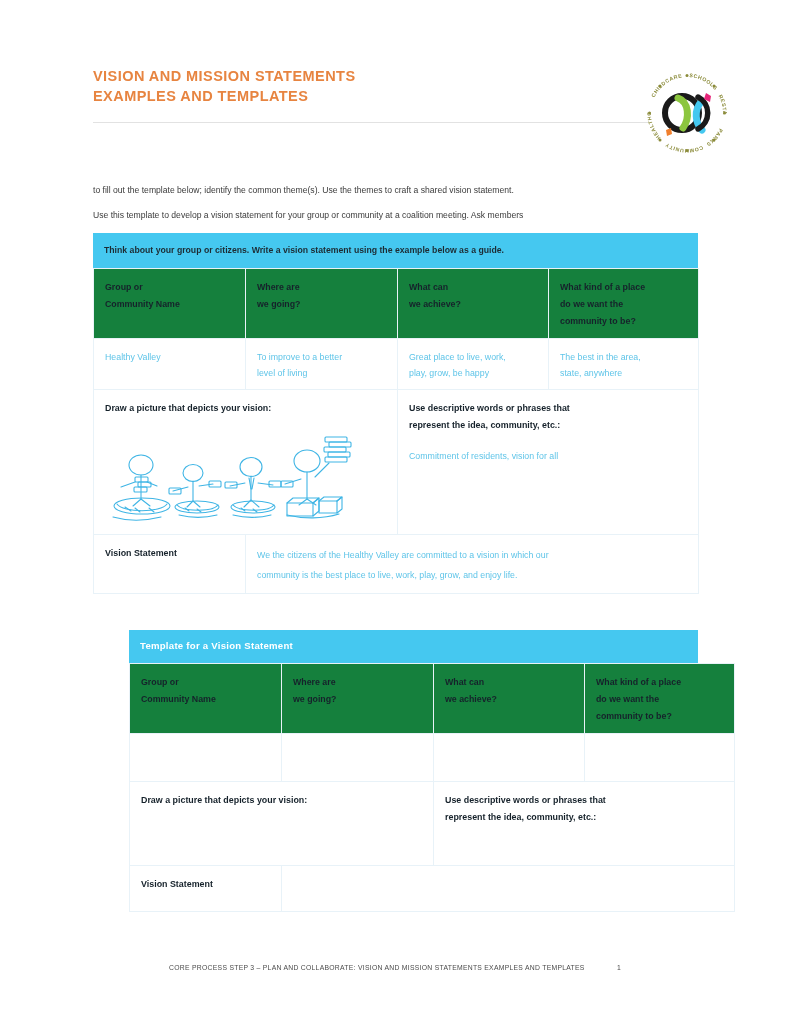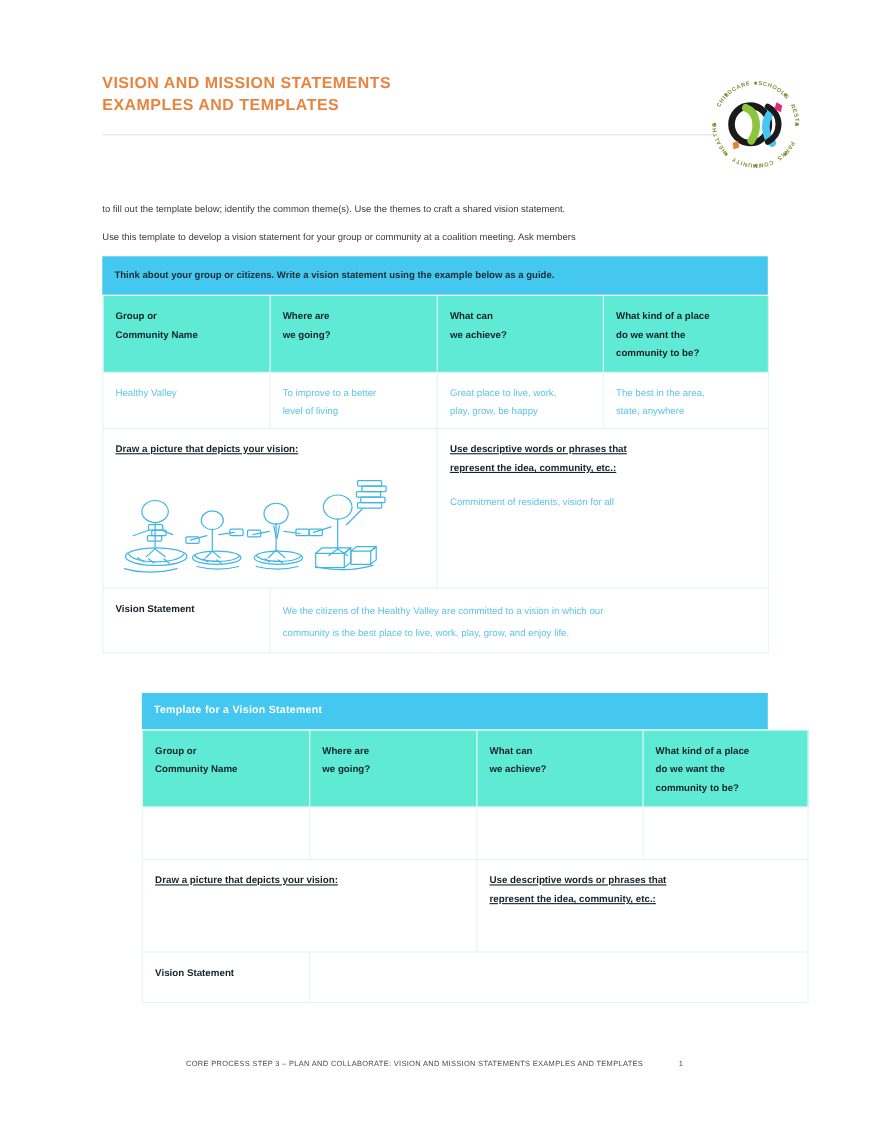--- a/index.html
+++ b/index.html
@@ -105,21 +105,21 @@
     border: 1px solid #e8f2f8;
     vertical-align: top;
     padding: 10px 11px 8px 11px;
   }
   .col-a { width: 152px; }
   .col-b { width: 152px; }
   .col-c { width: 151px; }
   .col-d { width: 150px; }
 
   .hdr-cell {
-    background: #5eead4;
+    background: #15803d;
     font-size: 8.8px;
     font-weight: bold;
     color: #16222b;
     line-height: 17px;
   }
   .hdr-cell span { display: block; }
 
   .ex-cell {
     background: #ffffff;
     font-size: 8.8px;
@@ -132,21 +132,20 @@
   .empty-cell {
     background: #ffffff;
     height: 48px;
   }
 
   .wide-label {
     font-size: 8.9px;
     font-weight: bold;
     color: #16222b;
     line-height: 17px;
-    text-decoration: underline;
   }
   .wide-label span { display: block; }
 
   .note-blue {
     font-size: 8.8px;
     color: #5EC4E8;
     line-height: 16px;
     margin-top: 14px;
   }
 

